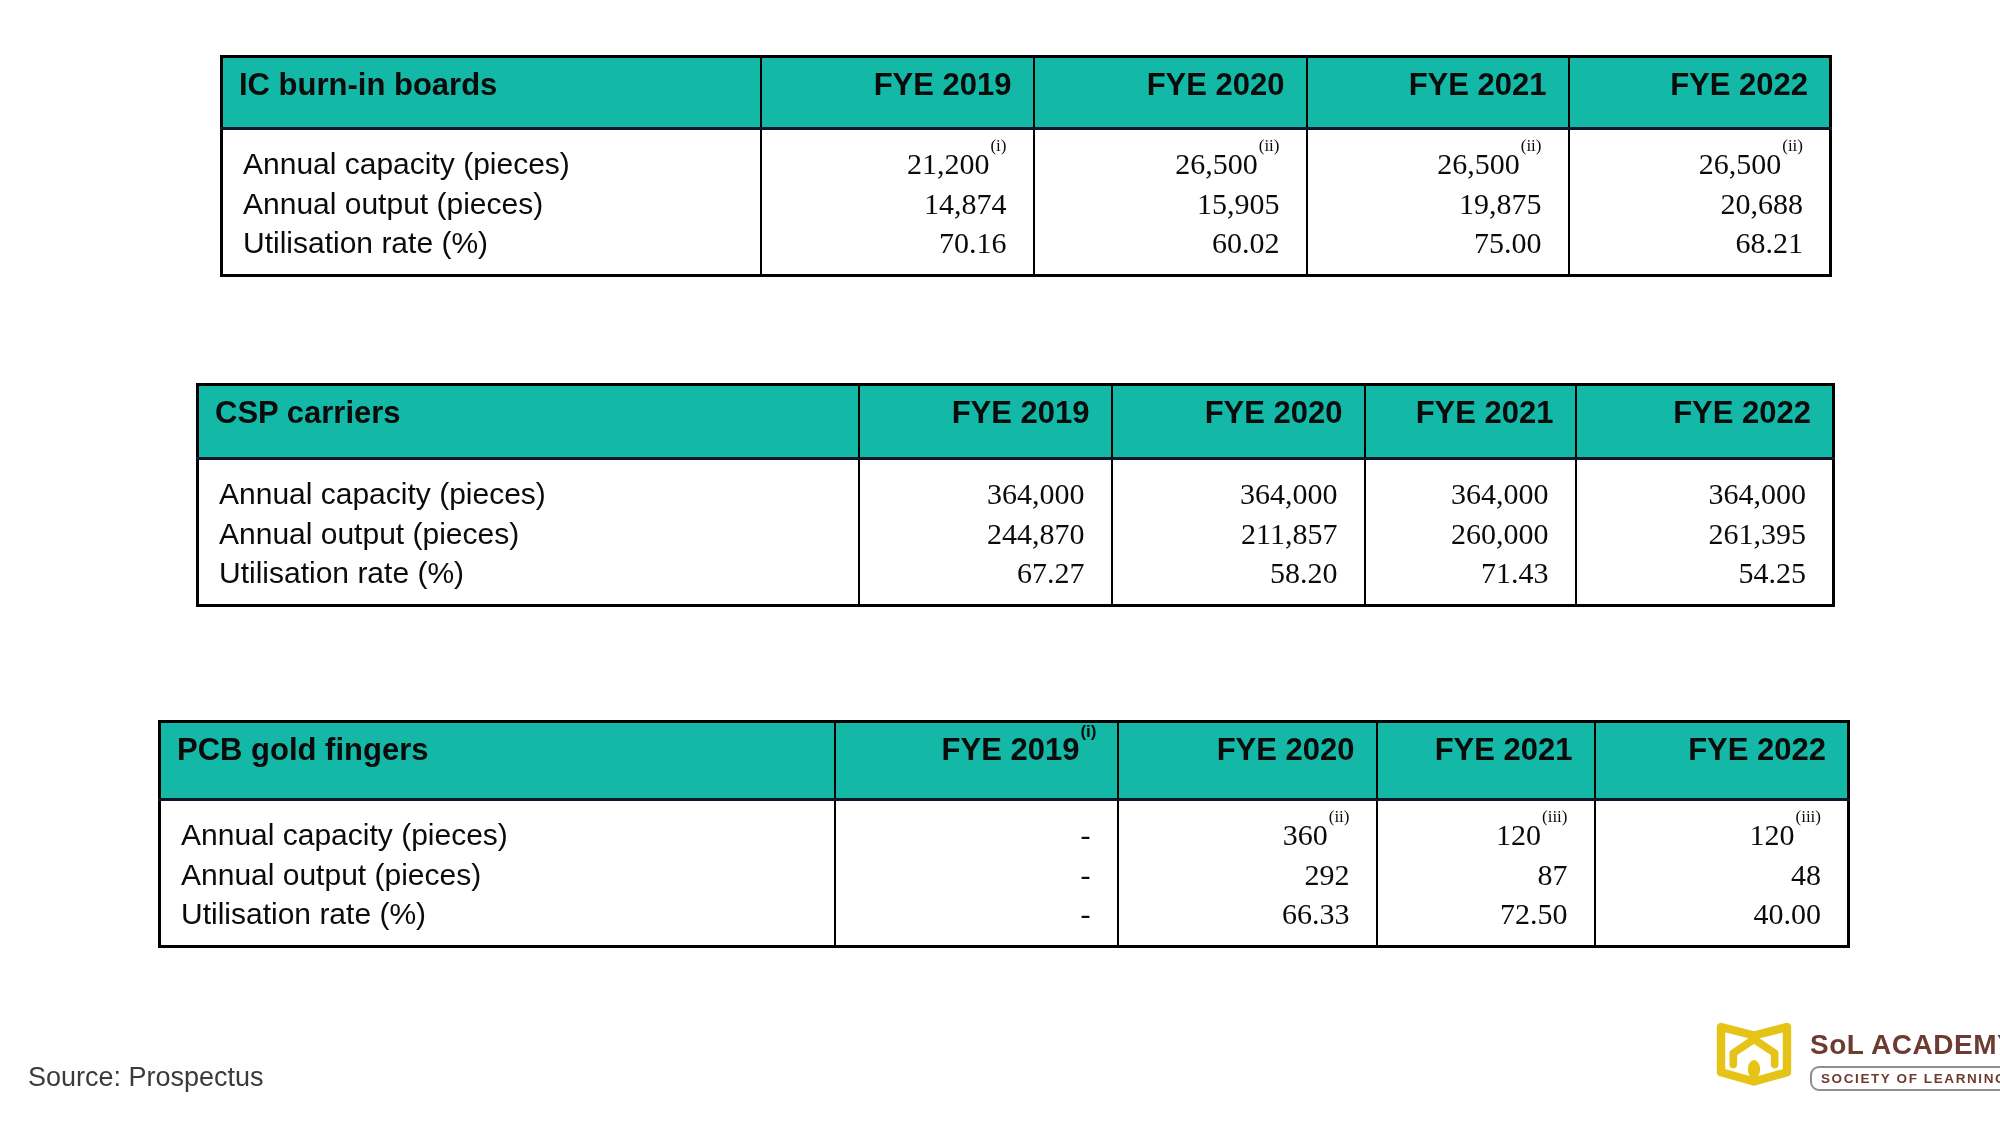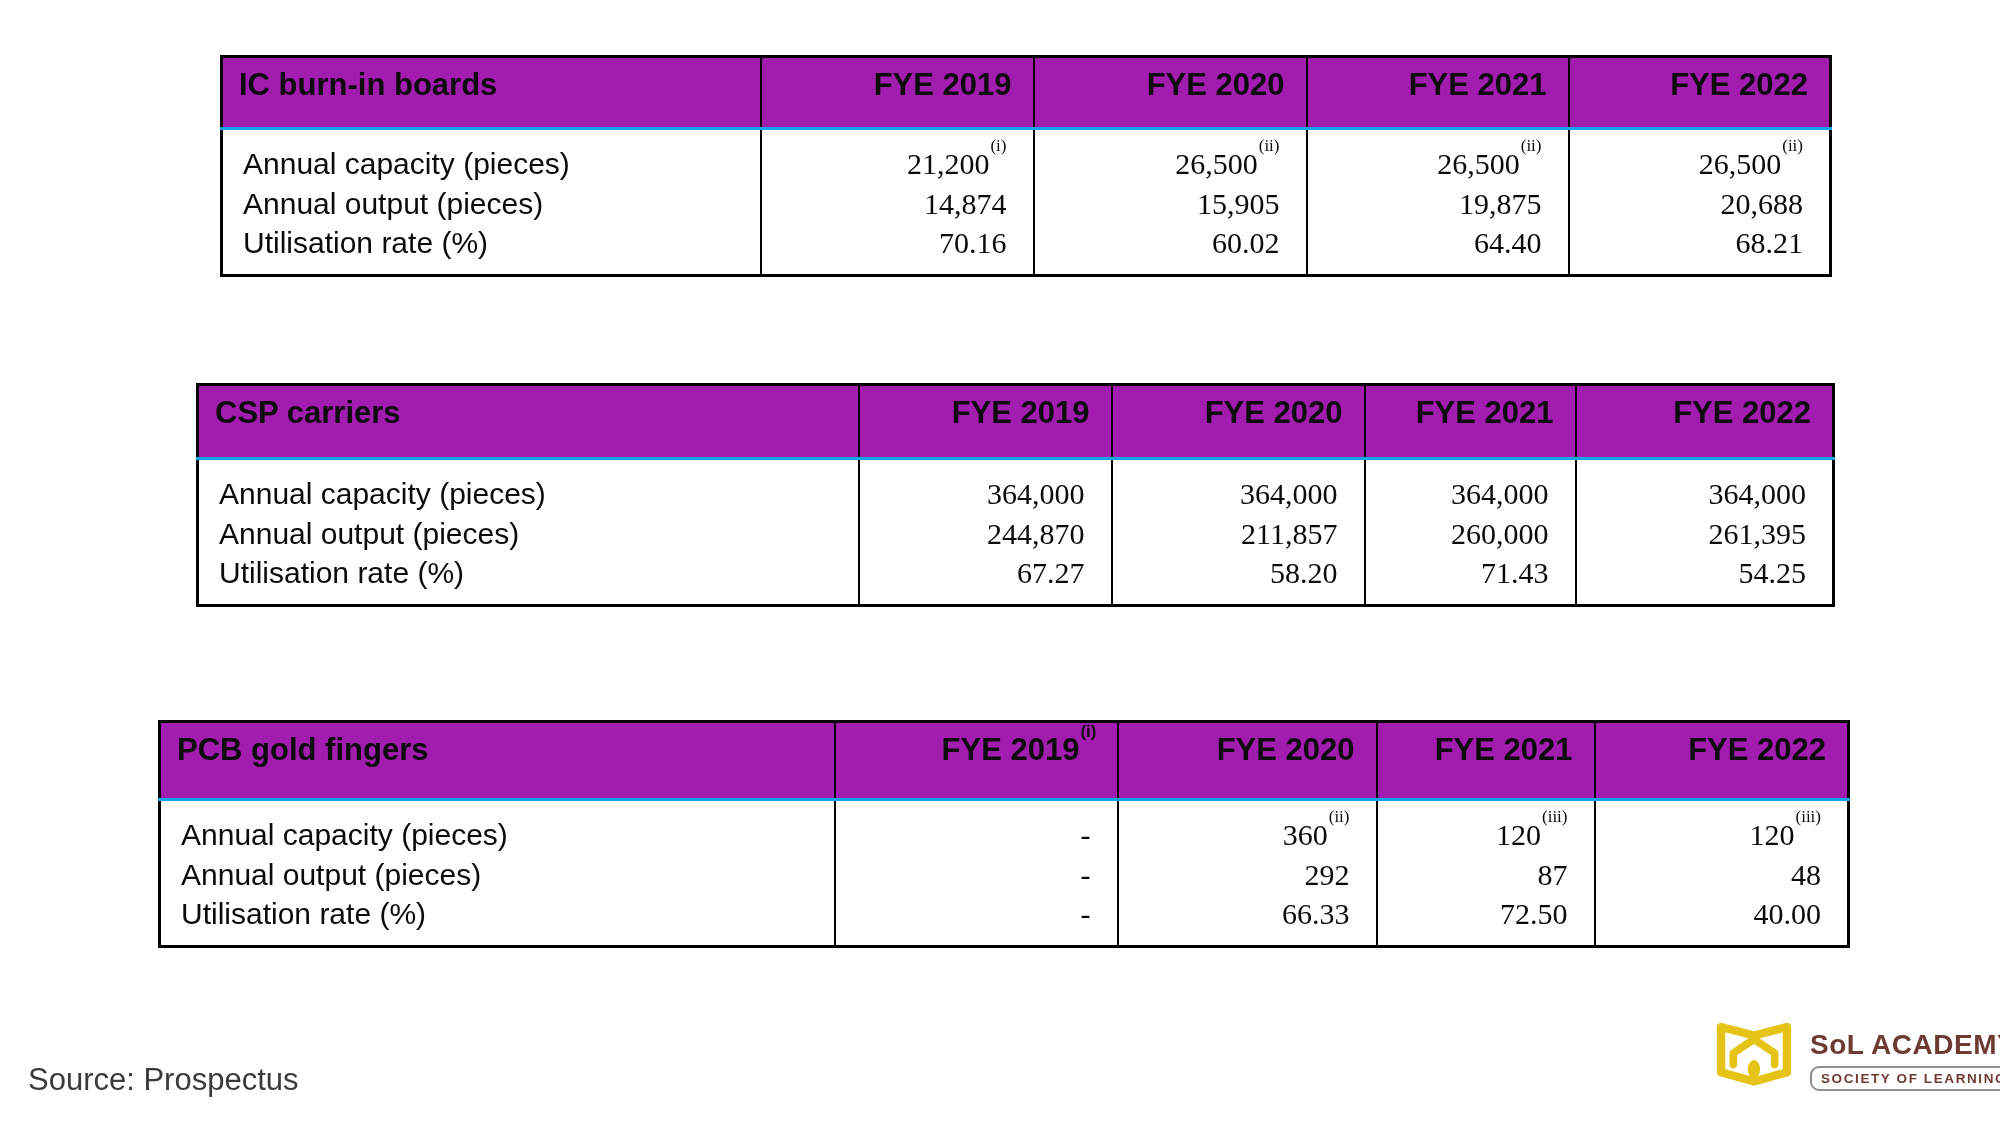--- a/index.html
+++ b/index.html
@@ -4,37 +4,37 @@
 <style>
   html,body{margin:0;padding:0;background:#ffffff;}
   .canvas{
     position:relative;width:2000px;height:1125px;background:#ffffff;
     font-family:"Liberation Sans",sans-serif;color:#0b0b0b;overflow:hidden;
   }
   .tbl{position:absolute;}
   .tbl table{border-collapse:collapse;table-layout:fixed;border:3px solid #000;}
   .tbl th,.tbl td{margin:0;overflow:visible;white-space:nowrap;}
   .tbl thead th{
-    background:#a21caf;border-bottom:3px solid #0ea5e9;
+    background:#14b8a6;border-bottom:3px solid #0f172a;
     vertical-align:top;padding-top:9px;font-size:31px;font-weight:bold;
   }
   .tbl thead th.title{text-align:left;padding-left:16px;}
   .tbl thead th.year{text-align:right;padding-right:20px;}
   .tbl th + th, .tbl td + td{border-left:2px solid #000;}
   .tbl tbody td{font-size:30px;vertical-align:middle;}
   .tbl tbody tr{height:43px;}
   .tbl tbody tr.r0 td{padding-top:17px;}
   .tbl tbody tr.r2 td{padding-bottom:14px;}
   .tbl td.lbl{text-align:left;padding-left:20px;}
   .tbl td.num{text-align:right;padding-right:26px;font-family:Liberation Serif, serif;}
   sup{font-size:17px;font-weight:inherit;position:relative;top:-12px;margin-left:1px;line-height:0;}
   .t1{left:220px;top:55px;}   .t1 table{width:1609px;} .t1 thead tr{height:72px;}
   .t2{left:196px;top:383px;}  .t2 table{width:1636px;} .t2 thead tr{height:74px;}
   .t3{left:158px;top:710px;}  .t3 table{width:1689px;margin-top:10px;} .t3 thead tr{height:78px;}
-  .source{position:absolute;left:28px;top:1062px;font-size:31px;color:#3b3b3b;}
+  .source{position:absolute;left:28px;top:1062px;font-size:27px;color:#3b3b3b;}
   .logo{position:absolute;left:1708px;top:1016px;display:flex;align-items:center;gap:10px;}
   .logo-text{display:flex;flex-direction:column;gap:5px;align-items:flex-start;}
   .logo-title{font-size:28px;font-weight:800;color:#6e3b33;letter-spacing:.5px;white-space:nowrap;}
   .logo-tagline{
     border:2px solid #8f8f8f;border-radius:9px;padding:3px 9px;
     font-size:13.5px;font-weight:bold;letter-spacing:1.6px;color:#6e3b33;white-space:nowrap;
   }
 </style>
 </head>
 <body>
@@ -71,21 +71,21 @@
           <td class="lbl">Annual output (pieces)</td>
           <td class="num"><span>14,874</span></td>
           <td class="num"><span>15,905</span></td>
           <td class="num"><span>19,875</span></td>
           <td class="num"><span>20,688</span></td>
         </tr>
         <tr class="r2">
           <td class="lbl">Utilisation rate (%)</td>
           <td class="num"><span>70.16</span></td>
           <td class="num"><span>60.02</span></td>
-          <td class="num"><span>64.40</span></td>
+          <td class="num"><span>75.00</span></td>
           <td class="num"><span>68.21</span></td>
         </tr>
       </tbody>
     </table>
   </div>
 
   <div class="tbl t2">
     <table>
       <colgroup>
           <col style="width:661px">

